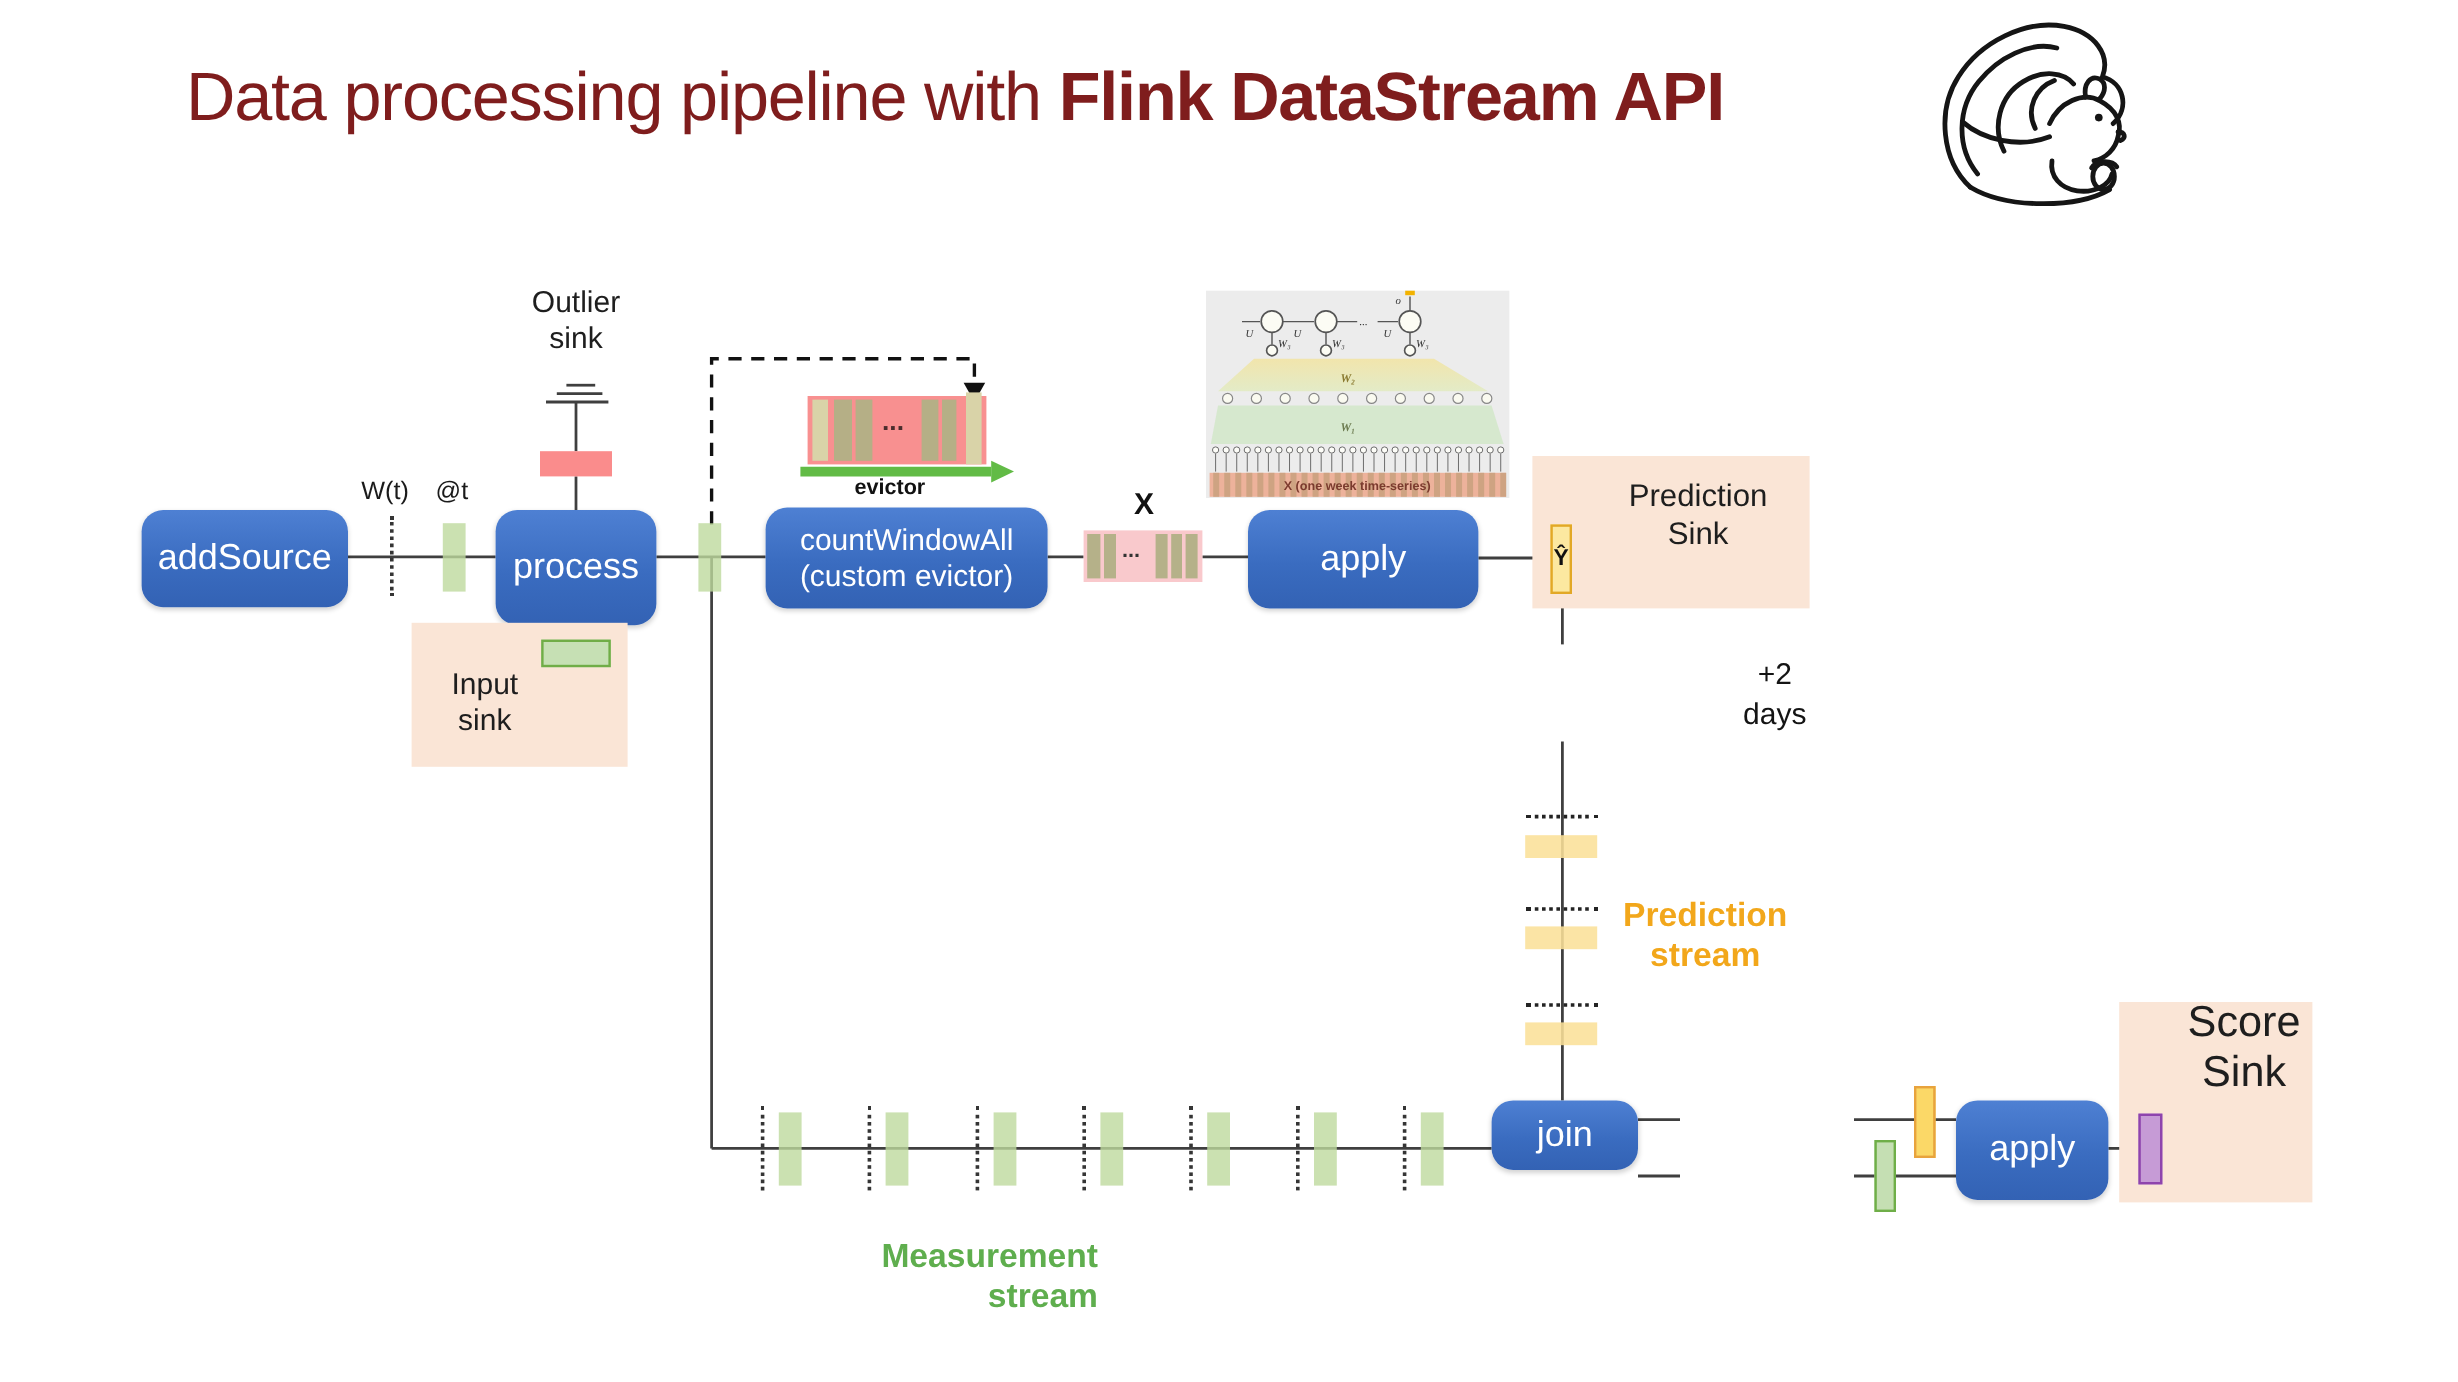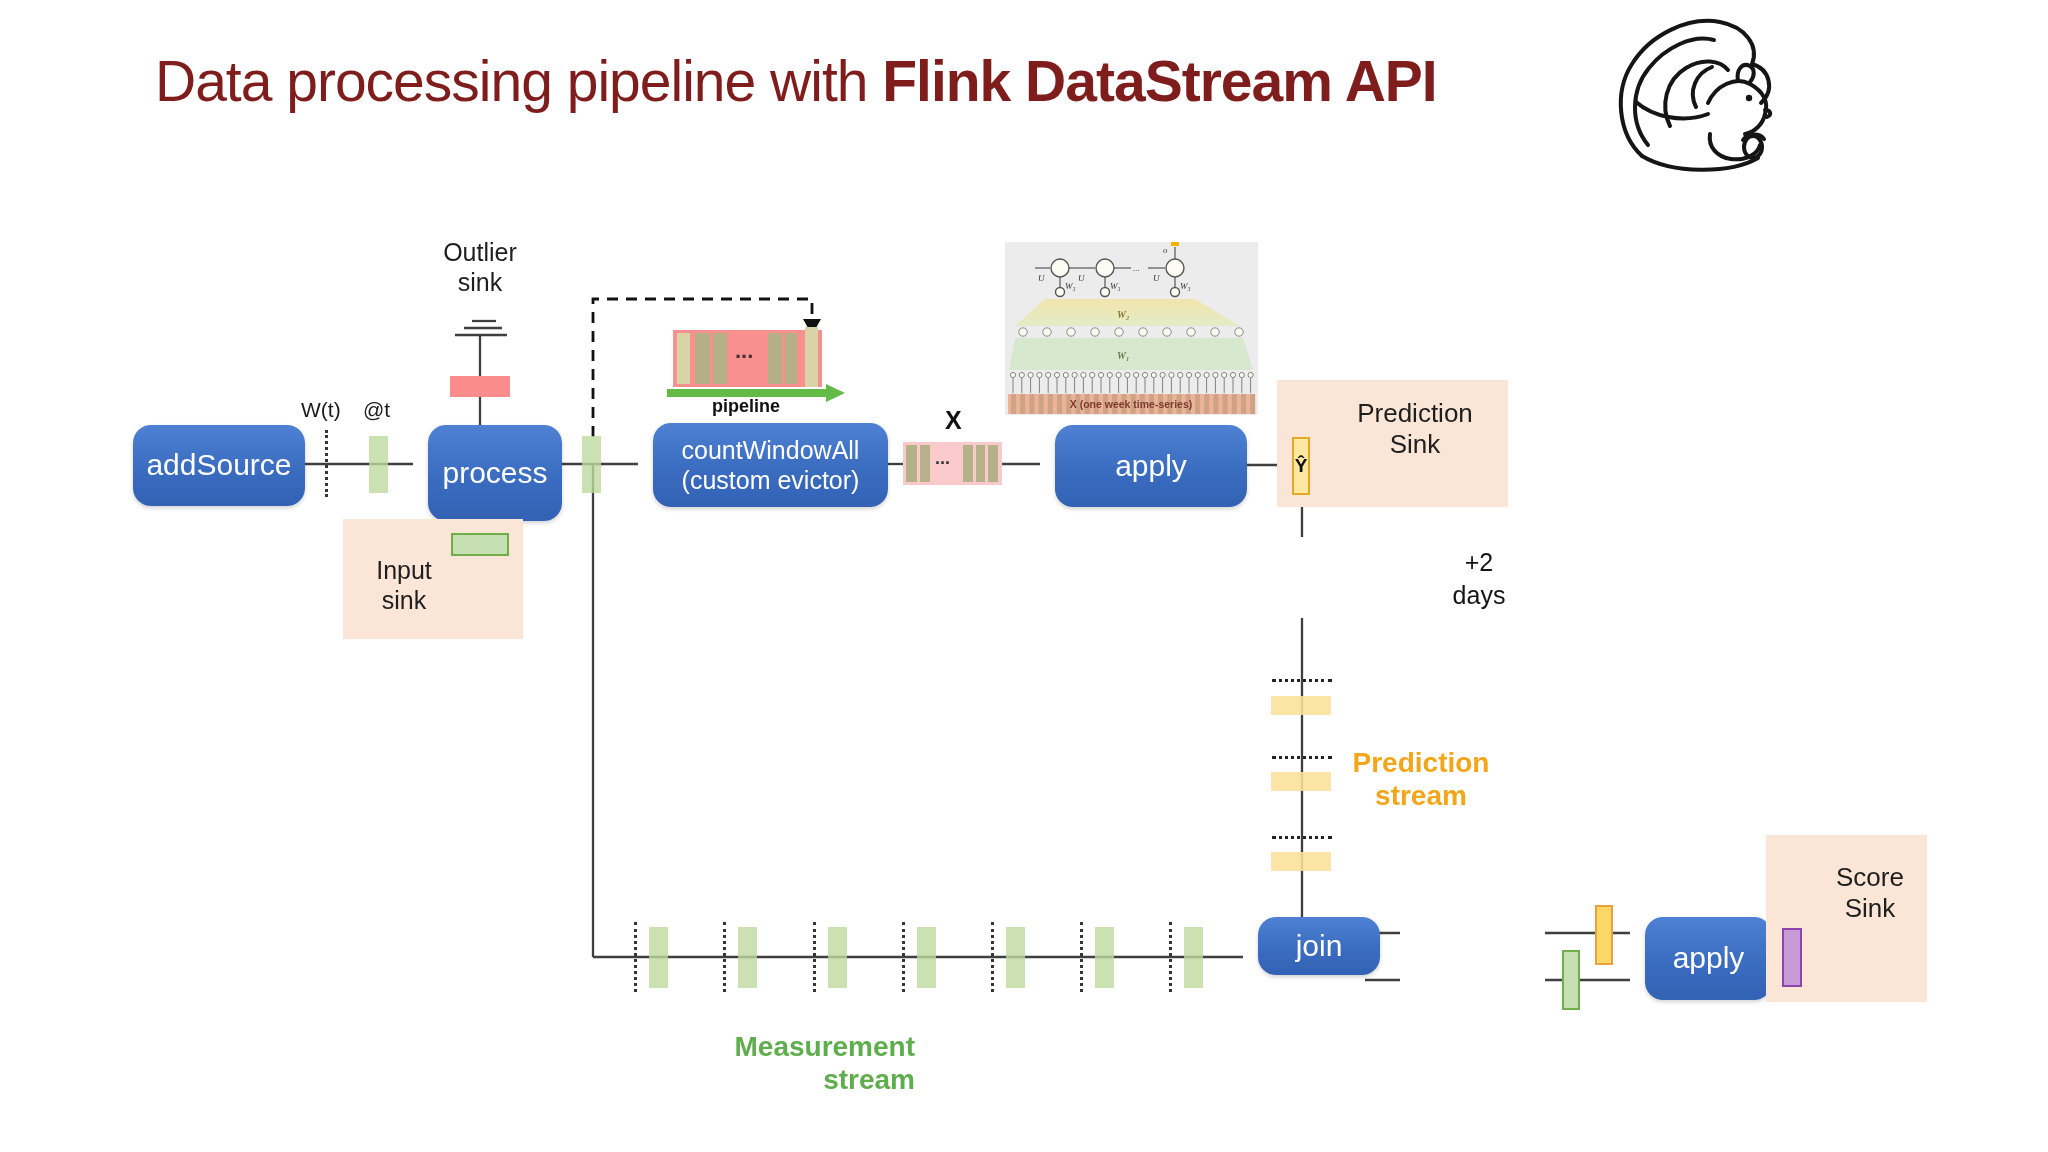--- a/index.html
+++ b/index.html
@@ -6,21 +6,21 @@
   #canvas{position:relative;width:2048px;height:1152px;background:#ffffff;overflow:hidden;
           font-family:"Liberation Sans",sans-serif;color:#141414;}
   .abs{position:absolute;}
   
   #title{left:155px;top:48px;font-size:57px;letter-spacing:-1px;white-space:nowrap;color:#7f1d1d;}
   #title .reg{font-weight:400;}
   #title .bold{font-weight:700;}
   
   .op{background:linear-gradient(180deg,#4e80d3 0%,#3a6cc0 55%,#3362b4 100%);
       border-radius:18px;color:#fff;display:flex;align-items:center;justify-content:center;
-      text-align:center;box-shadow:0 2px 4px rgba(0,0,0,.18);margin-left:15px;}
+      box-shadow:0 2px 4px rgba(0,0,0,.18);}
   .op .l{line-height:1.22;}
   .f30{font-size:30px;} .f25{font-size:25px;} .f24{font-size:24px;}
   
   .sinkbox{background:#fae5d6;}
   .sinklabel{color:#1e1e1e;font-size:25px;line-height:1.18;text-align:center;}
   
   .gbar{background:rgba(190,217,158,.8);}
   .ybar{background:rgba(250,224,152,.88);}
   .dotv{border-left:3px dotted #353535;width:0;}
   .doth{border-top:3px dotted #242424;height:0;}
@@ -154,21 +154,21 @@
     <span>sink</span>
   </div>
 
   <div class="abs sinkbox" style="left:1277px;top:380px;width:231px;height:127px;"></div>
   <div class="abs sinklabel" style="left:1320px;top:398px;width:190px;font-size:26px;">
     <span>Prediction</span><br>
     <span>Sink</span>
   </div>
 
   <div class="abs sinkbox" style="left:1766px;top:835px;width:161px;height:167px;"></div>
-  <div class="abs sinklabel" style="left:1790px;top:862px;width:160px;font-size:26px;">
+  <div class="abs sinklabel" style="left:1790px;top:830px;width:160px;font-size:36px;">
     <span>Score</span><br>
     <span>Sink</span>
   </div>
 
   <div class="abs sinklabel" style="left:410px;top:238px;width:140px;">
     <span>Outlier</span><br>
     <span>sink</span>
   </div>
 
   <div class="abs annot" style="left:301px;top:398px;">W(t)</div>
@@ -184,21 +184,21 @@
 
   <div class="abs" style="left:673px;top:330px;width:149px;height:57px;background:#f89090;">
     <div class="winbar" style="left:4px;top:3px;width:13px;height:51px;background:#d9d3a8;"></div>
     <div class="winbar" style="left:22px;top:3px;width:15px;height:51px;background:#b5af86;"></div>
     <div class="winbar" style="left:40px;top:3px;width:14px;height:51px;background:#b5af86;"></div>
     <div class="winbar" style="left:95px;top:3px;width:14px;height:51px;background:#b5af86;"></div>
     <div class="winbar" style="left:112px;top:3px;width:12px;height:51px;background:#b5af86;"></div>
     <div class="winbar" style="left:132px;top:-3px;width:13px;height:60px;background:#d9d3a8;"></div>
     <div class="ellipsis" style="left:62px;top:8px;font-size:22px;">...</div>
   </div>
-  <div class="abs" style="left:712px;top:396px;font-weight:700;font-size:18px;color:#111;">pipeline</div>
+  <div class="abs" style="left:712px;top:396px;font-weight:700;font-size:18px;color:#111;">evictor</div>
 
   <div class="abs" style="left:945px;top:406px;font-weight:700;font-size:25px;color:#111;">X</div>
   <div class="abs" style="left:903px;top:442px;width:99px;height:43px;background:#f9c9cc;">
     <div class="winbar" style="left:3px;top:3px;width:11px;height:37px;background:#b5b189;"></div>
     <div class="winbar" style="left:17px;top:3px;width:10px;height:37px;background:#b5b189;"></div>
     <div class="winbar" style="left:60px;top:3px;width:10px;height:37px;background:#b5b189;"></div>
     <div class="winbar" style="left:73px;top:3px;width:9px;height:37px;background:#b5b189;"></div>
     <div class="winbar" style="left:85px;top:3px;width:10px;height:37px;background:#b5b189;"></div>
     <div class="ellipsis" style="left:32px;top:6px;font-size:18px;color:#333;">...</div>
   </div>

